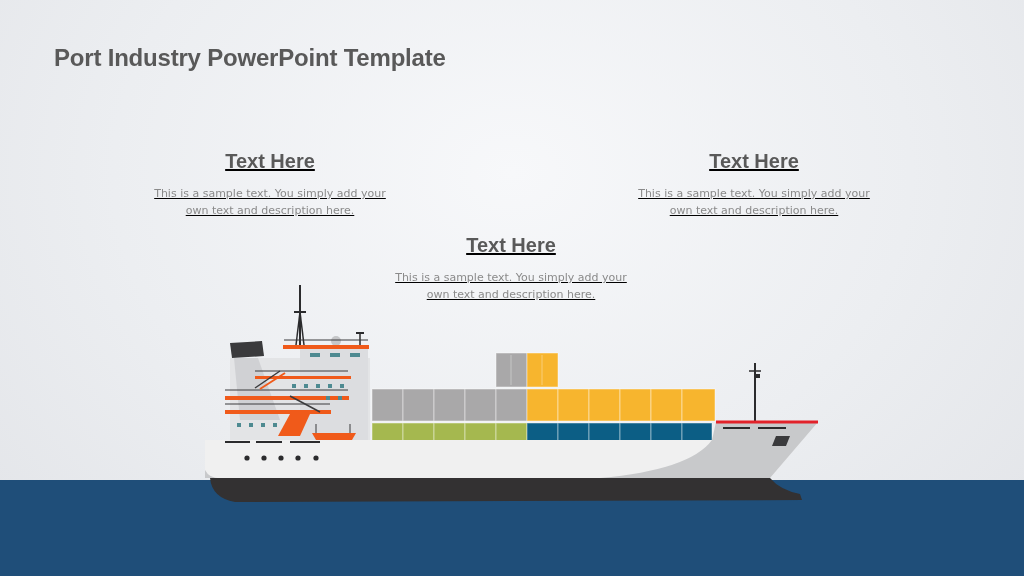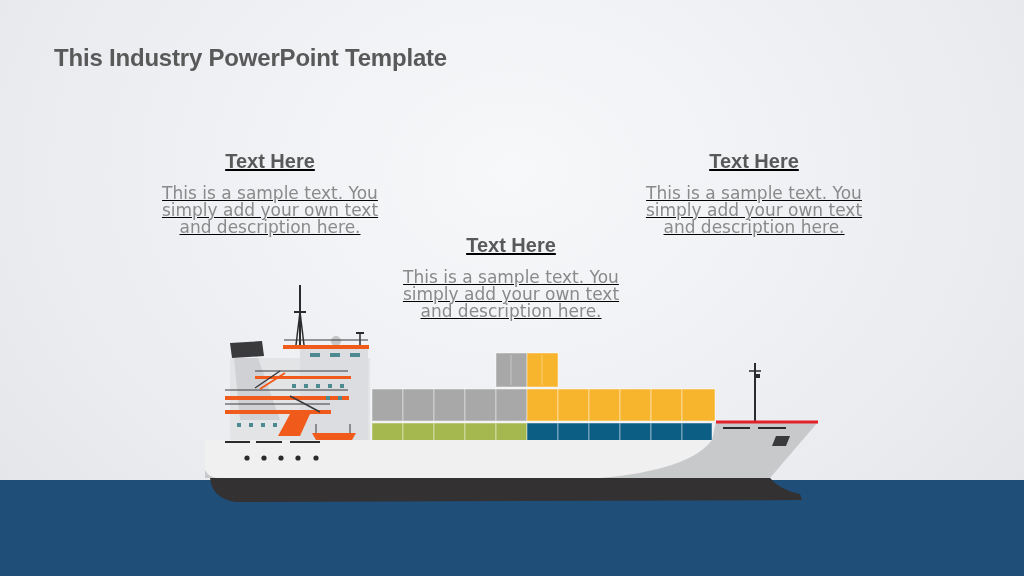--- a/index.html
+++ b/index.html
@@ -2,28 +2,28 @@
 <html><head>
 <meta charset="utf-8">
 <style>
   html,body{margin:0;padding:0;}
   body{width:1024px;height:576px;overflow:hidden;position:relative;
     background:radial-gradient(ellipse at 50% 30%, #f7f8fa 0%, #eceef1 55%, #e2e4e8 100%);
     font-family:"DejaVu Sans",sans-serif;}
   .title{position:absolute;left:54px;top:44px;font-family:"Liberation Sans",sans-serif;font-weight:bold;font-size:24px;color:#595959;letter-spacing:-0.2px;}
   .block{position:absolute;width:240px;text-align:center;text-decoration:underline;}
   .block h2{margin:0;font-family:"Liberation Sans",sans-serif;font-weight:bold;font-size:20px;color:#595959;}
-  .block p{margin:12px 0 0 0;font-size:17px;line-height:17px;color:#8a8a8a;}
+  .block p{margin:12px 0 0 0;font-size:11px;line-height:17px;color:#8a8a8a;}
   .sea{position:absolute;left:0;top:480px;width:1024px;height:96px;}
   svg.ship{position:absolute;left:0;top:0;}
 </style>
 </head>
 <body>
 
-<div class="title">This Industry PowerPoint Template</div>
+<div class="title">Port Industry PowerPoint Template</div>
 
 <div class="block" style="left:150px;top:150px;">
   <h2>Text Here</h2>
   <p>This is a sample text. You simply add your own text and description here.</p>
 </div>
 <div class="block" style="left:391px;top:234px;">
   <h2>Text Here</h2>
   <p>This is a sample text. You simply add your own text and description here.</p>
 </div>
 <div class="block" style="left:634px;top:150px;">

